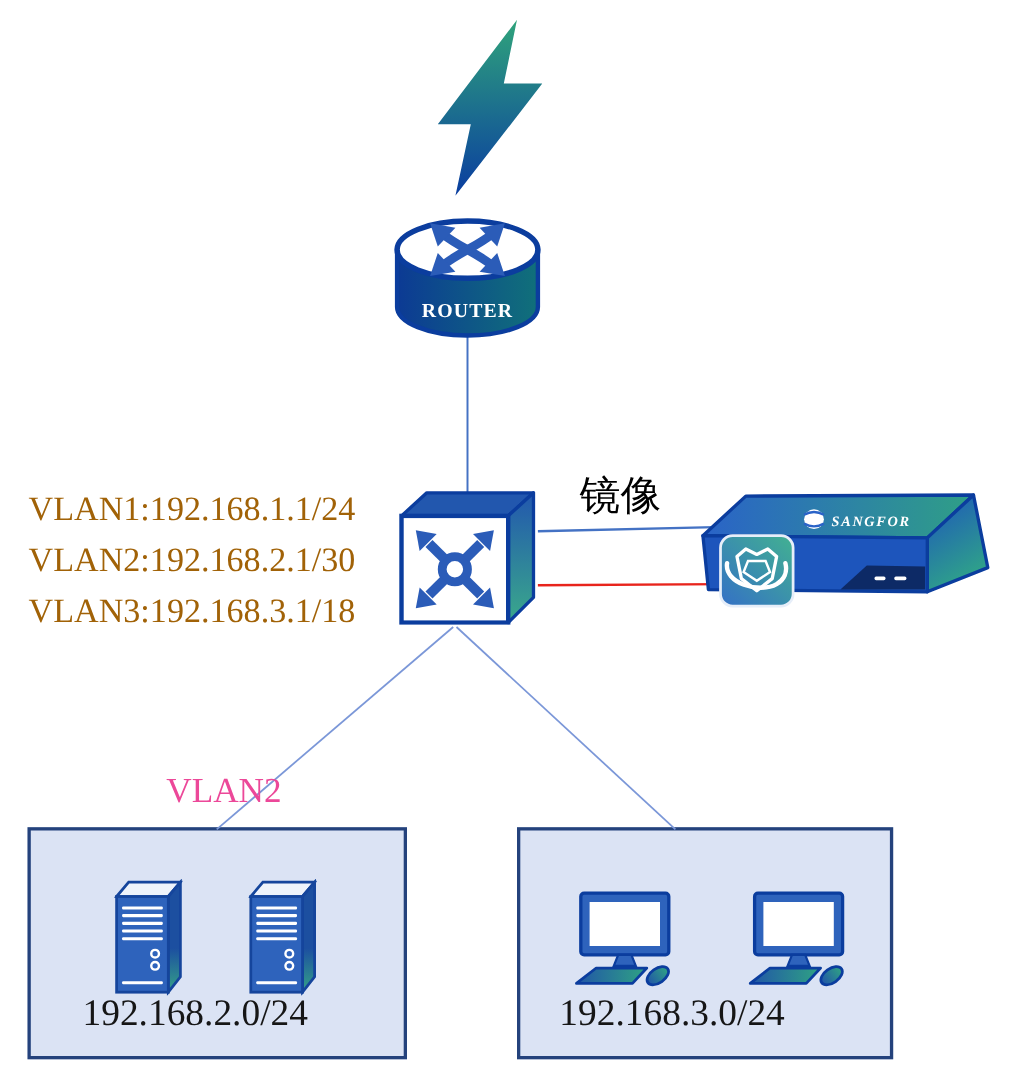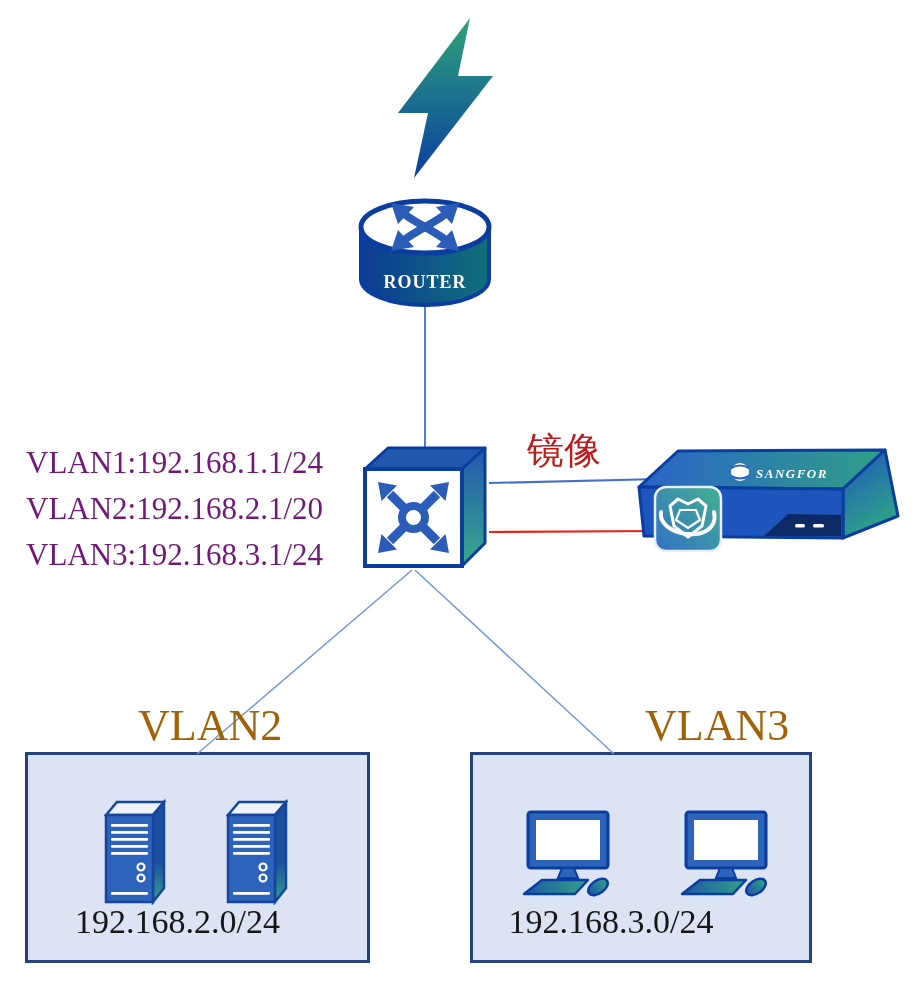--- a/index.html
+++ b/index.html
@@ -8,33 +8,33 @@
     font-family:Liberation Serif, serif;color:#1a1a1a;
   }
   .abs{position:absolute;}
   .icon-layer{position:absolute;z-index:2;}
   .lines-layer{position:absolute;left:0;top:0;z-index:1;}
   .box-layer{z-index:0;}
   .text-layer{z-index:3;}
 
   .gateway-list{
     left:26px;top:440px;z-index:3;
-    font-size:31px;line-height:46px;white-space:nowrap;color:#701a75;
+    font-size:31px;line-height:46px;white-space:nowrap;color:#a16207;
   }
-  .link-label{z-index:3;font-size:37px;color:#b91c1c;white-space:nowrap;}
+  .link-label{z-index:3;font-size:37px;color:#000000;white-space:nowrap;}
   .mirror-label{left:527px;top:426px;}
   .mgmt-label{left:527px;top:540px;}
 
   .vlan-box{
     background:#dbe3f4;border:3px solid #24427c;box-sizing:border-box;z-index:0;
   }
   .vlan2-box{left:25px;top:752px;width:345px;height:211px;}
   .vlan3-box{left:470px;top:752px;width:342px;height:211px;}
 
-  .vlan-title{z-index:3;font-size:44px;color:#a16207;text-align:center;}
+  .vlan-title{z-index:3;font-size:32px;color:#ec4899;text-align:right;}
   .vlan2-title{left:138px;top:700px;width:118px;}
   .vlan3-title{left:645px;top:700px;width:122px;}
 
   .subnet-label{z-index:3;font-size:34px;color:#161616;text-align:center;}
   .subnet2{left:25px;top:903px;width:305px;}
   .subnet3{left:470px;top:903px;width:282px;}
 </style>
 </head>
 <body>
 
@@ -206,25 +206,24 @@
     </defs>
     <rect x="6" y="2" width="80" height="56" rx="3" fill="#2e63bc" stroke="#0b3d9e" stroke-width="3"></rect>
     <rect x="14" y="10" width="64" height="40" fill="#ffffff"></rect>
     <polygon points="40,58 52,58 56,68 36,68" fill="#2e63bc" stroke="#0b3d9e" stroke-width="2"></polygon>
     <polygon points="20,70 66,70 53,84 2,84" fill="url(#gKb2)" stroke="#0b3d9e" stroke-width="2.5" stroke-linejoin="round"></polygon>
     <ellipse cx="76" cy="77" rx="11" ry="6.5" transform="rotate(-35 76 77)" fill="url(#gKb2)" stroke="#0b3d9e" stroke-width="2.5"></ellipse>
   </svg>
 
   <div class="abs gateway-list text-layer">
     <div>VLAN1:192.168.1.1/24</div>
-    <div>VLAN2:192.168.2.1/20</div>
-    <div>VLAN3:192.168.3.1/24</div>
+    <div>VLAN2:192.168.2.1/30</div>
+    <div>VLAN3:192.168.3.1/18</div>
   </div>
 
   <div class="abs link-label mirror-label">镜像</div>
 
   <div class="abs vlan-title vlan2-title">VLAN2</div>
-  <div class="abs vlan-title vlan3-title">VLAN3</div>
 
   <div class="abs subnet-label subnet2">192.168.2.0/24</div>
   <div class="abs subnet-label subnet3">192.168.3.0/24</div>
 
 </div>
 
 </body></html>

